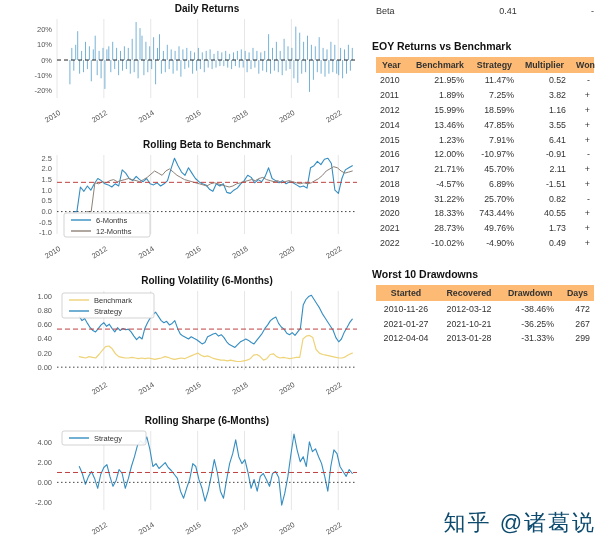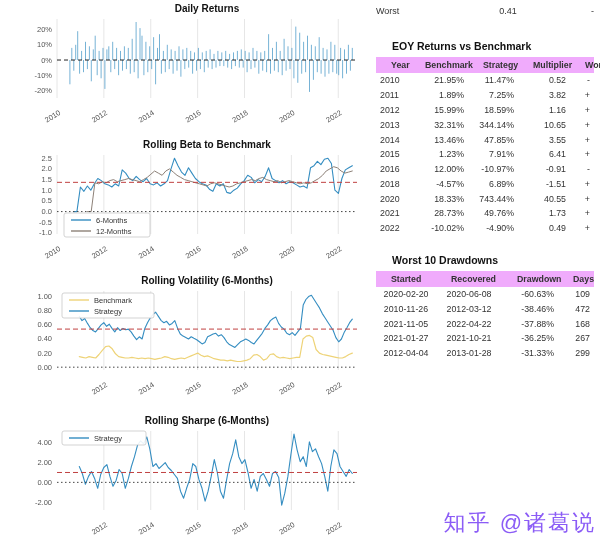--- a/index.html
+++ b/index.html
@@ -8,34 +8,34 @@
   .charts{position:absolute;left:0;top:0;width:370px;height:546px;}
   .charts svg{position:absolute;left:0;display:block;}
   .tick{font-family:"Liberation Sans",sans-serif;font-size:7.5px;fill:#555;}
   .ctitle{font-family:"Liberation Sans",sans-serif;font-size:10px;font-weight:bold;fill:#111;}
   .leglabel{font-family:"Liberation Sans",sans-serif;font-size:7.5px;fill:#333;}
   .rightcol{position:absolute;left:372px;top:0;width:226px;height:546px;}
   .metric-row{display:flex;align-items:baseline;font-size:9px;color:#333;padding:6px 4px 0 4px;}
   .metric-row .lbl{flex:1;}
   .metric-row .v1{width:84px;text-align:center;}
   .metric-row .v2{width:44px;text-align:right;}
-  h3.sec{font-size:10.5px;font-weight:bold;color:#111;margin:0 0 5px 20px;}
+  h3.sec{font-size:10.5px;font-weight:bold;color:#111;margin:0 0 5px 0;}
   .sec-eoy{margin-top:24px !important;}
   .sec-dd{margin-top:18px !important;}
   table{width:218px;margin-left:4px;border-collapse:collapse;font-size:8.8px;color:#333;table-layout:fixed;}
-  th{background:#f0abfc;font-weight:bold;padding:3px 15px;}
+  th{background:#fdba74;font-weight:bold;padding:3px 6px;}
   td{padding:2.4px 4px;}
   #eoy th,#eoy td{text-align:right;}
   #eoy th:first-child,#eoy td:first-child{text-align:left;}
   #eoy col.c-year{width:34px;} #eoy col.c-bm{width:58px;} #eoy col.c-st{width:50px;}
   #eoy col.c-mu{width:52px;} #eoy col.c-won{width:24px;}
   #dd th,#dd td{text-align:center;}
   #dd th:nth-child(3),#dd td:nth-child(3),#dd th:nth-child(4),#dd td:nth-child(4){text-align:right;}
   #dd col.c-s{width:60px;} #dd col.c-r{width:66px;} #dd col.c-d{width:56px;} #dd col.c-days{width:36px;}
-  .watermark{position:absolute;right:2px;bottom:8px;font-size:22px;color:#8b5cf6;letter-spacing:2px;white-space:nowrap;}
+  .watermark{position:absolute;right:2px;bottom:8px;font-size:22px;color:#0c4a6e;letter-spacing:2px;white-space:nowrap;}
 </style>
 </head>
 <body>
 
 <div class="page">
 
   <div class="charts">
     <svg style="top:0px" width="368" height="134">
         <line x1="57" x2="57" y1="19" y2="98" stroke="#e6e6e6" stroke-width="1"></line>
         <text x="61" y="114" text-anchor="end" class="tick" transform="rotate(-32 61 114)">2010</text>
@@ -292,21 +292,21 @@
         <text x="207" y="12" text-anchor="middle" class="ctitle">Rolling Sharpe (6-Months)</text>
         <rect x="62" y="19" width="84" height="14" fill="#ffffff" fill-opacity="0.9" stroke="#c8c8c8" stroke-width="0.8" rx="2"></rect>
         <line x1="69" x2="89" y1="26" y2="26" stroke="#348dc1" stroke-width="1.4"></line>
         <text x="94" y="29" class="leglabel">Strategy</text>
       </svg>
   </div>
 
   <div class="rightcol">
 
     <div class="metric-row">
-      <span class="lbl">Worst</span>
+      <span class="lbl">Beta</span>
       <span class="v1">0.41</span>
       <span class="v2">-</span>
     </div>
 
     <h3 class="sec sec-eoy">EOY Returns vs Benchmark</h3>
     <table id="eoy">
       <colgroup>
           <col class="c-year">
           <col class="c-bm">
           <col class="c-st">
@@ -338,27 +338,20 @@
             <td>+</td>
           </tr>
           <tr>
             <td>2012</td>
             <td>15.99%</td>
             <td>18.59%</td>
             <td>1.16</td>
             <td>+</td>
           </tr>
           <tr>
-            <td>2013</td>
-            <td>32.31%</td>
-            <td>344.14%</td>
-            <td>10.65</td>
-            <td>+</td>
-          </tr>
-          <tr>
             <td>2014</td>
             <td>13.46%</td>
             <td>47.85%</td>
             <td>3.55</td>
             <td>+</td>
           </tr>
           <tr>
             <td>2015</td>
             <td>1.23%</td>
             <td>7.91%</td>
@@ -366,25 +359,39 @@
             <td>+</td>
           </tr>
           <tr>
             <td>2016</td>
             <td>12.00%</td>
             <td>-10.97%</td>
             <td>-0.91</td>
             <td>-</td>
           </tr>
           <tr>
+            <td>2017</td>
+            <td>21.71%</td>
+            <td>45.70%</td>
+            <td>2.11</td>
+            <td>+</td>
+          </tr>
+          <tr>
             <td>2018</td>
             <td>-4.57%</td>
             <td>6.89%</td>
             <td>-1.51</td>
             <td>+</td>
+          </tr>
+          <tr>
+            <td>2019</td>
+            <td>31.22%</td>
+            <td>25.70%</td>
+            <td>0.82</td>
+            <td>-</td>
           </tr>
           <tr>
             <td>2020</td>
             <td>18.33%</td>
             <td>743.44%</td>
             <td>40.55</td>
             <td>+</td>
           </tr>
           <tr>
             <td>2021</td>
@@ -414,38 +421,26 @@
       <thead>
           <tr>
             <th>Started</th>
             <th>Recovered</th>
             <th>Drawdown</th>
             <th>Days</th>
           </tr>
         </thead>
       <tbody>
           <tr>
-            <td>2020-02-20</td>
-            <td>2020-06-08</td>
-            <td>-60.63%</td>
-            <td>109</td>
-          </tr>
-          <tr>
             <td>2010-11-26</td>
             <td>2012-03-12</td>
             <td>-38.46%</td>
             <td>472</td>
           </tr>
           <tr>
-            <td>2021-11-05</td>
-            <td>2022-04-22</td>
-            <td>-37.88%</td>
-            <td>168</td>
-          </tr>
-          <tr>
             <td>2021-01-27</td>
             <td>2021-10-21</td>
             <td>-36.25%</td>
             <td>267</td>
           </tr>
           <tr>
             <td>2012-04-04</td>
             <td>2013-01-28</td>
             <td>-31.33%</td>
             <td>299</td>

